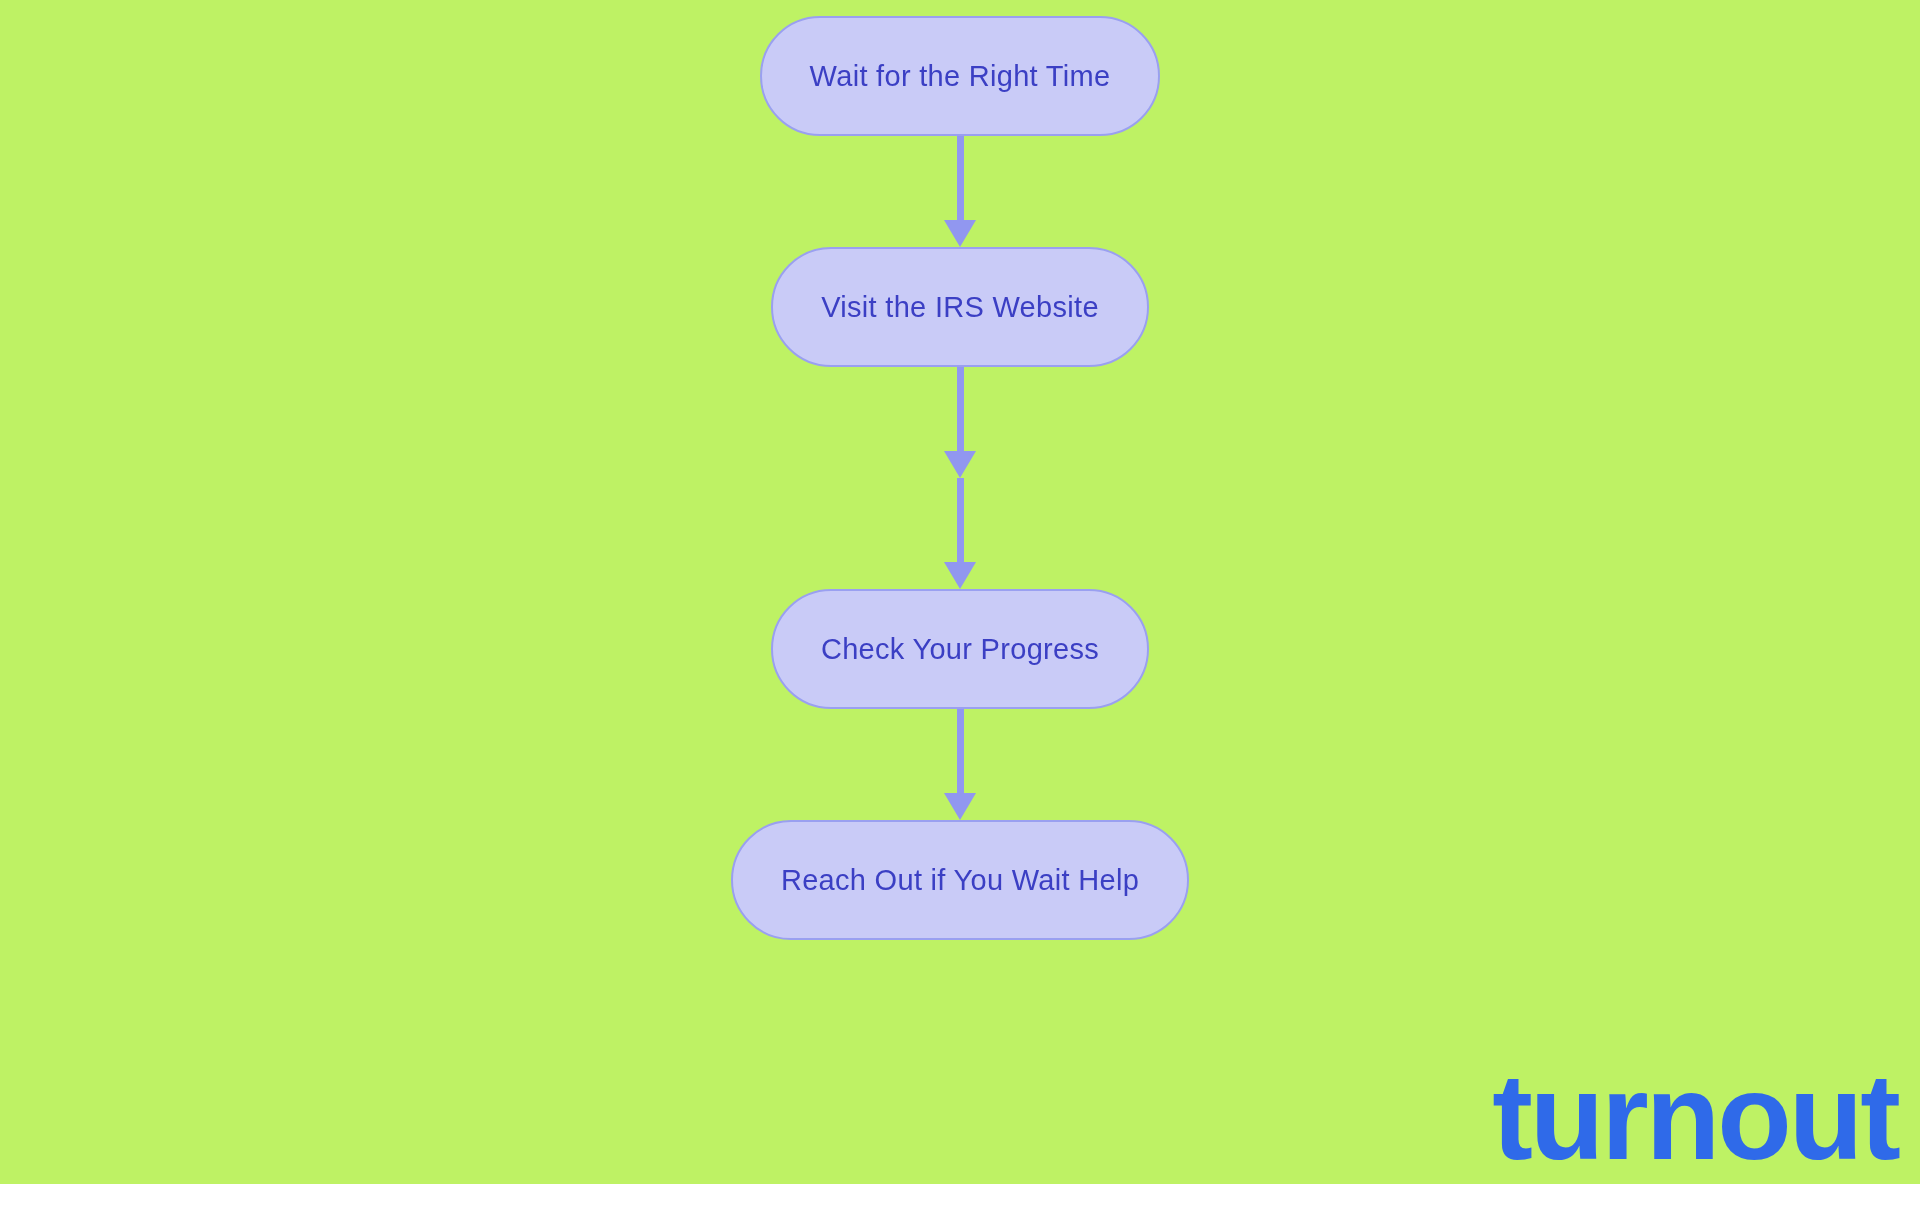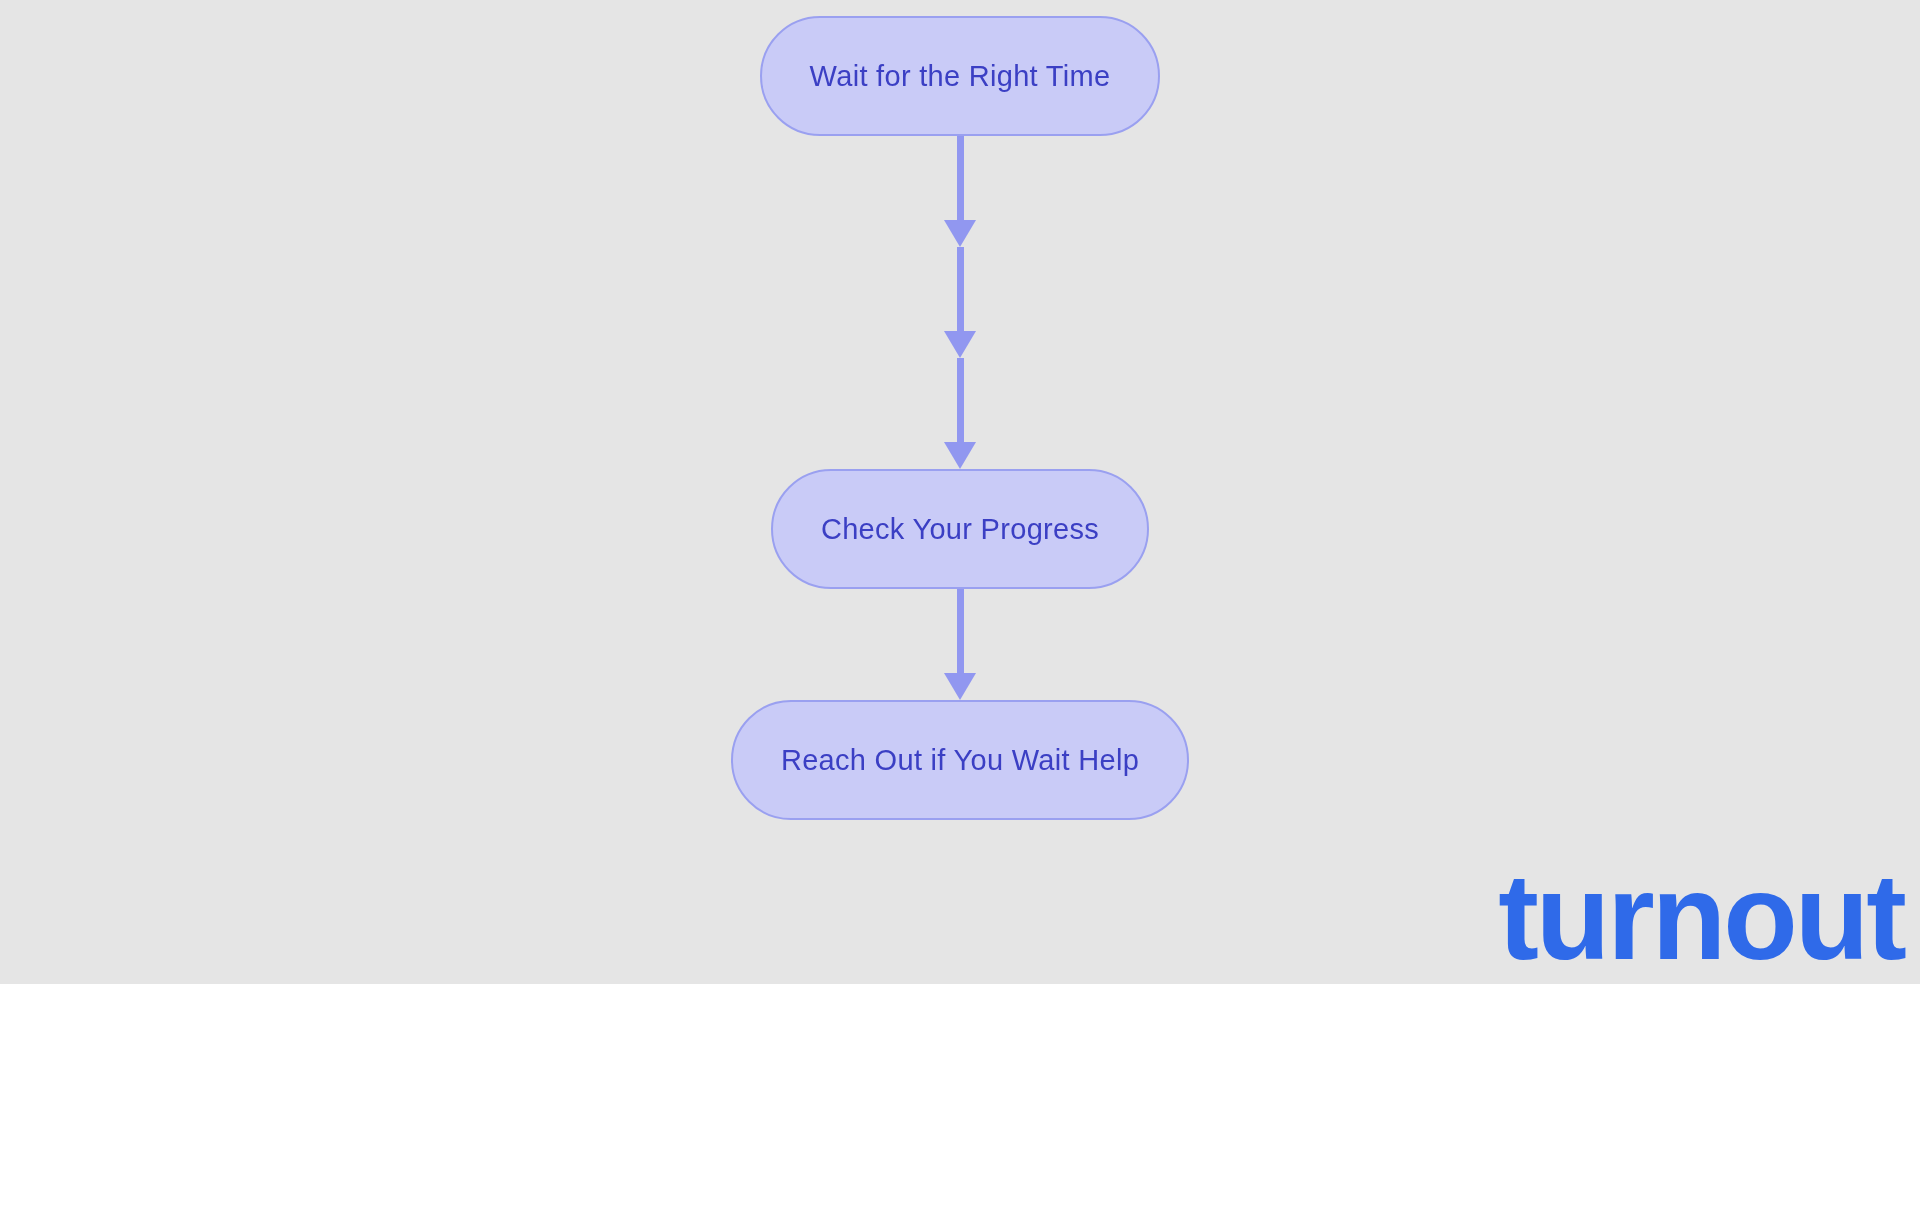--- a/index.html
+++ b/index.html
@@ -8,22 +8,22 @@
     width: 1920px;
     height: 1215px;
     background: #ffffff;
     overflow: hidden;
     font-family: "Liberation Sans", "DejaVu Sans", sans-serif;
   }
 
   .canvas {
     position: relative;
     width: 1920px;
-    height: 984px;
-    background: #e5e5e5;
+    height: 1184px;
+    background: #bef264;
   }
 
   .flow-column {
     position: absolute;
     left: 0;
     top: 16px;
     width: 1920px;
     display: flex;
     flex-direction: column;
     align-items: center;
@@ -61,21 +61,21 @@
     width: 0;
     height: 0;
     border-left: 16px solid transparent;
     border-right: 16px solid transparent;
     border-top: 27px solid #9197f0;
     margin-top: -1px;
   }
 
   .logo {
     position: absolute;
-    right: 16px;
+    right: 22px;
     bottom: 6px;
     color: #2f6ae9;
     font-size: 122px;
     font-weight: bold;
     letter-spacing: -3px;
     line-height: 1;
   }
 </style>
 </head>
 <body>
@@ -84,20 +84,21 @@
 
   <div class="flow-column">
 
     <div class="flow-node">Wait for the Right Time</div>
 
     <div class="flow-arrow">
       <div class="line"></div>
       <div class="head"></div>
     </div>
 
+    <div class="flow-node">Visit the IRS Website</div>
 
     <div class="flow-arrow">
       <div class="line"></div>
       <div class="head"></div>
     </div>
 
 
     <div class="flow-arrow">
       <div class="line"></div>
       <div class="head"></div>

